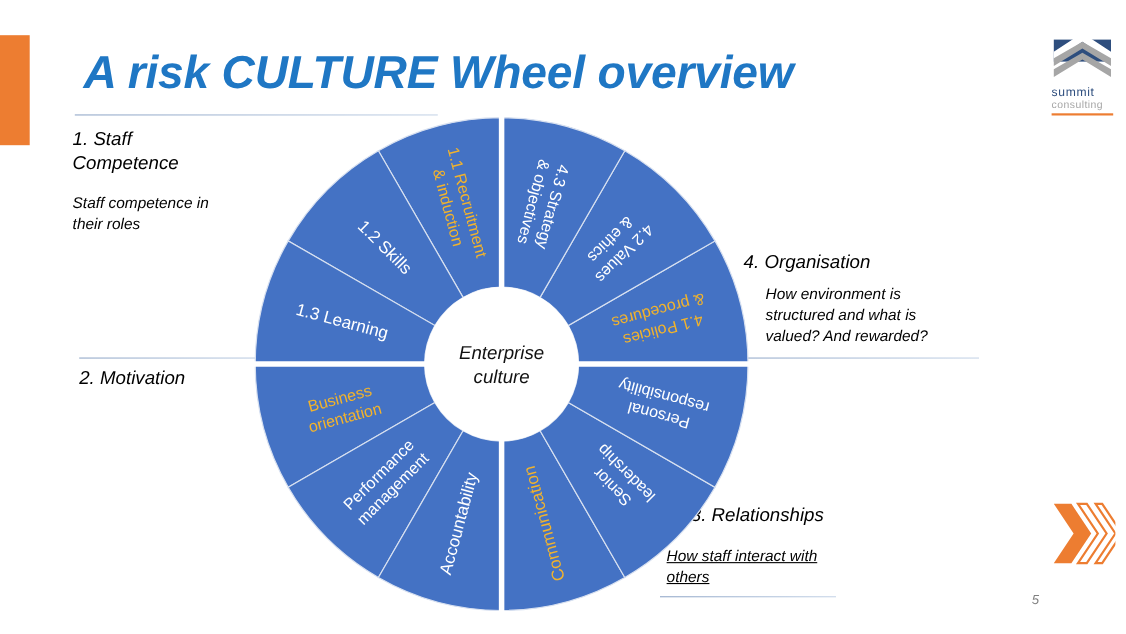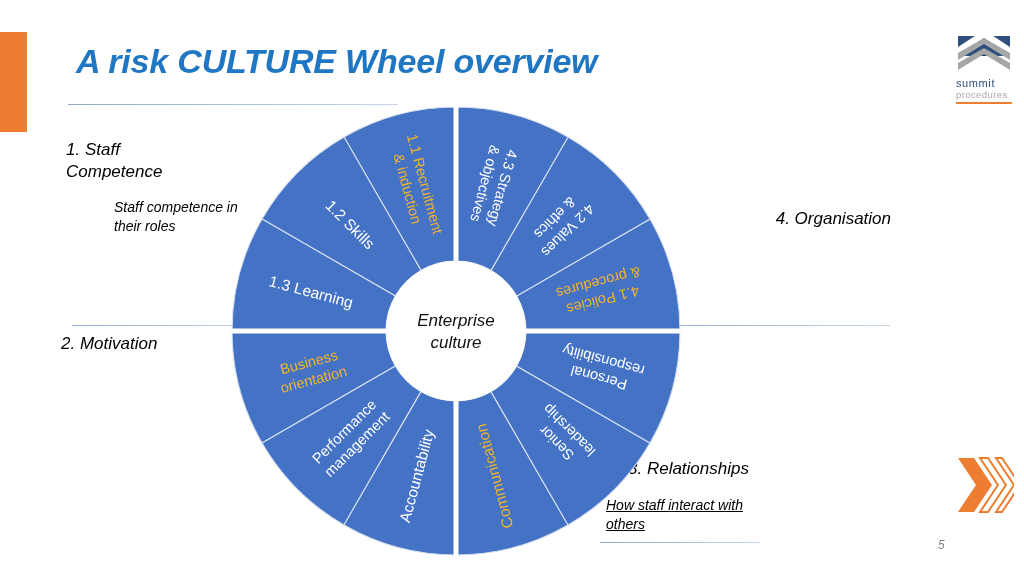--- a/index.html
+++ b/index.html
@@ -23,21 +23,21 @@
     width: 27px;
     height: 100px;
     background: #ED7D31;
   }
 
   
   .page-title {
     position: absolute;
     left: 76px;
     top: 42px;
-    font-size: 34px;
+    font-size: 42px;
     font-weight: bold;
     font-style: italic;
     color: #1F77C4;
     letter-spacing: -0.2px;
     white-space: nowrap;
   }
 
   
   .rule {
     position: absolute;
@@ -53,30 +53,29 @@
   .callout { position: absolute; color: #000000; font-style: italic; }
   .callout .head {
     font-size: 17px;
     line-height: 1.32;
     white-space: pre-line;
   }
   .callout .body {
     font-size: 14px;
     line-height: 1.35;
     white-space: pre-line;
-    margin-left: 48px;
-  }
-
-  #callout-staff-competence { left: 66px;  top: 139px; width: 180px; }
+  }
+
+  #callout-staff-competence { left: 66px;  top: 116px; width: 180px; }
   #callout-staff-competence .body { margin-top: 14px; }
 
-  #callout-motivation       { left: 61px;  top: 333px; width: 170px; }
+  #callout-motivation       { left: 72px;  top: 333px; width: 170px; }
   #callout-motivation .body { margin-top: 6px; margin-left: 8px; }
 
-  #callout-organisation     { left: 676px; top: 208px; width: 215px; text-align: right; }
+  #callout-organisation     { left: 676px; top: 228px; width: 215px; }
   #callout-organisation .body { margin-top: 8px; margin-left: 20px; }
 
   #callout-relationships    { left: 628px; top: 458px; width: 230px; }
   #callout-relationships .body { margin-top: 16px; margin-left: -22px; text-decoration: underline; }
 
   
   .wheel-wrap {
     position: absolute;
     left: 230px;
     top: 105px;
@@ -155,20 +154,23 @@
   <div class="body">Staff competence in
 their roles</div>
 </div>
 
 <div class="callout" id="callout-motivation">
   <div class="head">2. Motivation</div>
 </div>
 
 <div class="callout" id="callout-organisation">
   <div class="head">4. Organisation</div>
+  <div class="body">How environment is
+structured and what is
+valued? And rewarded?</div>
 </div>
 
 <div class="callout" id="callout-relationships">
   <div class="head">3. Relationships</div>
   <div class="body">How staff interact with
 others</div>
 </div>
 
 <div class="wheel-wrap">
   <svg viewBox="0 0 452 452" xmlns="http://www.w3.org/2000/svg">
@@ -213,21 +215,21 @@
 </div>
 
 <div class="summit-logo">
   <svg class="mark" viewBox="0 0 56 38">
     <rect x="2" y="2" width="52" height="20" fill="#2E4E7E"></rect>
     <path d="M2 22 L28 4 L54 22 L54 13 L28 -4 L2 13 Z" fill="#FFFFFF"></path>
     <path d="M2 26 L28 10 L54 26 L54 19 L28 4 L2 19 Z" fill="#A6A6A6"></path>
     <path d="M2 36 L28 20 L54 36 L54 29 L28 14 L2 29 Z" fill="#A6A6A6"></path>
   </svg>
   <div class="word">summit</div>
-  <div class="sub">procedures</div>
+  <div class="sub">consulting</div>
   <div class="underline"></div>
 </div>
 
 <div class="chevron-logo">
   <svg viewBox="0 0 62 66">
     <path d="M6 6 L22 6 L40 33 L22 60 L6 60 L24 33 Z" fill="#ED7D31"></path>
     <path d="M28 6 L36 6 L54 33 L36 60 L28 60 L46 33 Z" fill="none" stroke="#ED7D31" stroke-width="2"></path>
     <path d="M44 6 L50 6 L68 33 L50 60 L44 60 L62 33 Z" fill="none" stroke="#ED7D31" stroke-width="2"></path>
   </svg>
 </div>

